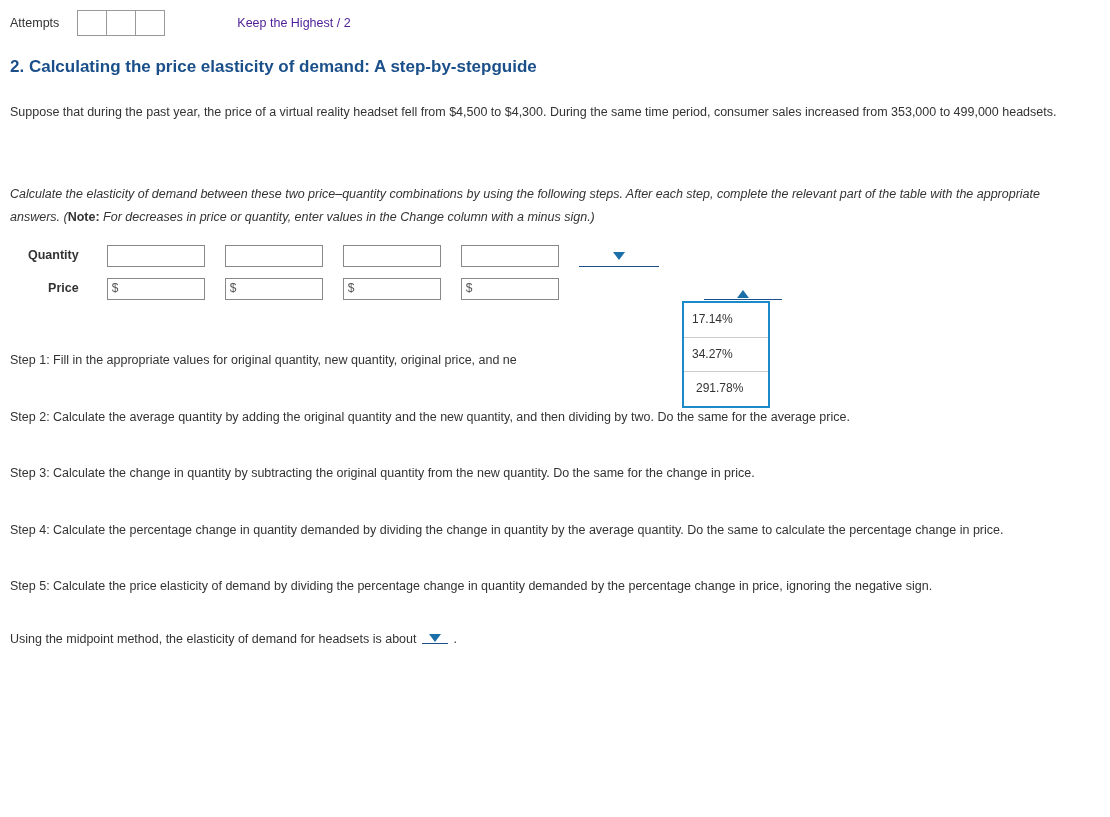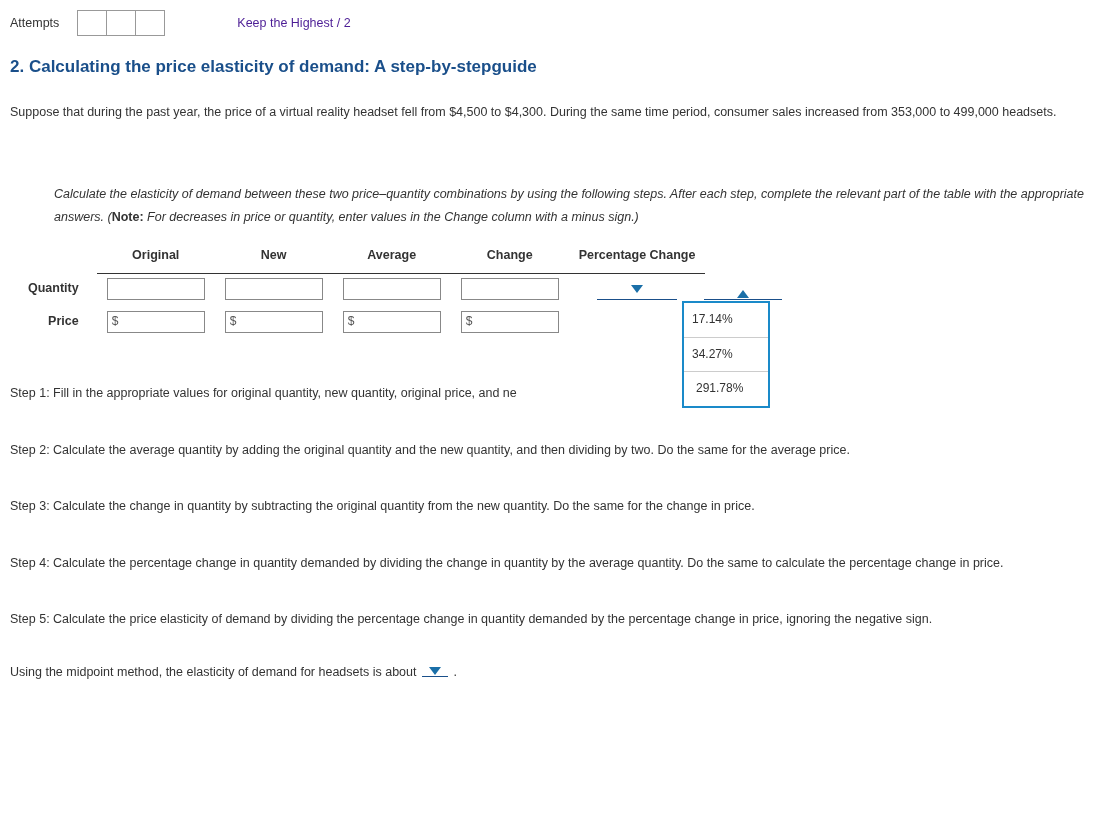--- a/index.html
+++ b/index.html
@@ -47,21 +47,20 @@
   }
   .body-text {
     color: #333;
     margin: 0 0 12px 0;
     max-width: 1080px;
   }
   .instruct {
     font-style: italic;
     color: #333;
     margin-top: 60px;
-    margin-left: 44px;
   }
   .tbl-wrap {
     margin-top: 10px;
     position: relative;
   }
   table.calc {
     border-collapse: collapse;
   }
   table.calc th {
     font-weight: bold;
@@ -194,28 +193,20 @@
 
 <p class="body-text">Suppose that during the past year, the price of a virtual reality headset fell from $4,500 to $4,300. During the same time period, consumer sales increased from 353,000 to 499,000 headsets.</p>
 
 <p class="body-text instruct">
   <span>Calculate the elasticity of demand between these two price–quantity combinations by using the following steps. After each step, complete the relevant part of the table with the appropriate answers. (</span><b style="font-style:normal">Note:</b><span> For decreases in price or quantity, enter values in the Change column with a minus sign.)</span>
 </p>
 
 <div class="tbl-wrap">
   <table class="calc">
     <tbody>
-        <tr class="header-row">
-      <th class="corner"></th>
-      <th>Original</th>
-      <th>New</th>
-      <th>Average</th>
-      <th>Change</th>
-      <th>Percentage Change</th>
-    </tr>
     <tr>
       <th class="rowhead">Quantity</th>
       <td><span class="inpwrap">
               <input type="text" style="">
             </span></td>
       <td><span class="inpwrap">
               <input type="text" style="">
             </span></td>
       <td><span class="inpwrap">
               <input type="text" style="">

